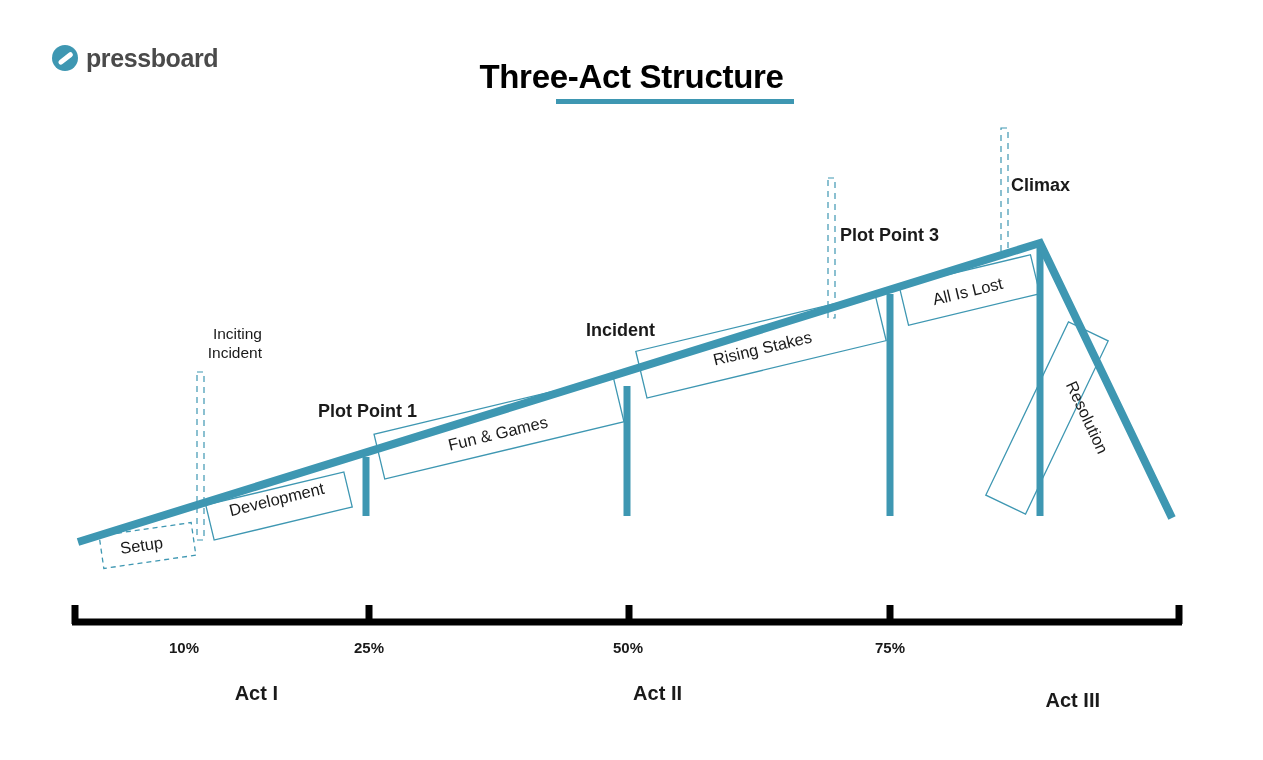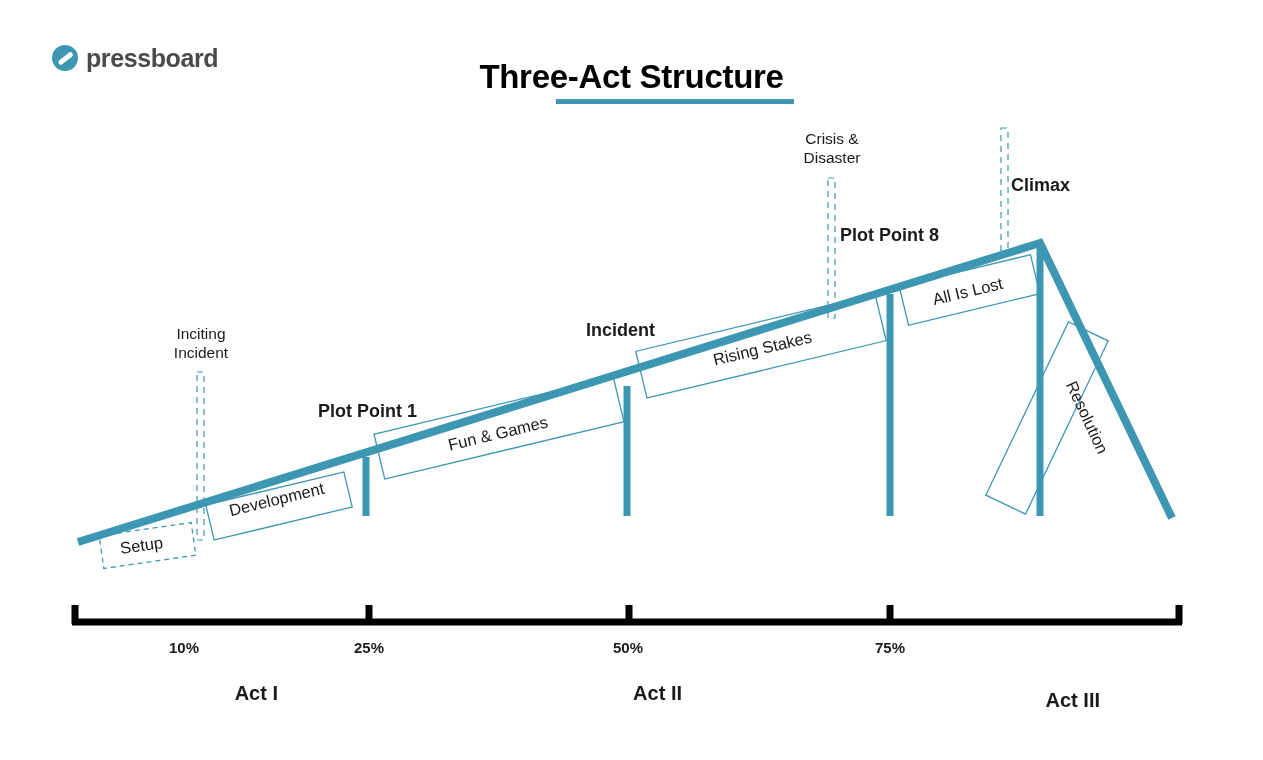--- a/index.html
+++ b/index.html
@@ -197,35 +197,31 @@
   <div class="boxcap" style="left:228px; top:490px; transform:rotate(-13.5deg);">Development</div>
 
   <div class="boxcap" style="left:447px; top:424px; transform:rotate(-13.5deg);">Fun &amp; Games</div>
 
   <div class="boxcap" style="left:712px; top:339px; transform:rotate(-13.5deg);">Rising Stakes</div>
 
   <div class="boxcap" style="left:932px; top:282px; transform:rotate(-13.5deg);">All Is Lost</div>
 
   <div class="boxcap" style="left:1048px; top:408px; transform:rotate(65deg);">Resolution</div>
 
-  <div class="lbl plain" style="left:140px; top:325px; width:122px;">
+  <div class="lbl plain" style="left:140px; top:325px; width:122px;text-align:right;">
     <div>Inciting</div>
     <div>Incident</div>
   </div>
 
   <div class="lbl bold" style="left:318px; top:401px;">Plot Point 1</div>
 
   <div class="lbl bold" style="left:586px; top:320px;">Incident</div>
 
-  <div class="lbl plain" style="left:771px; top:130px; width:122px;">
-    <div>Crisis &amp;</div>
-    <div>Disaster</div>
-  </div>
-
-  <div class="lbl bold" style="left:840px; top:225px;">Plot Point 8</div>
+
+  <div class="lbl bold" style="left:840px; top:225px;">Plot Point 3</div>
 
 
   <div class="lbl bold" style="left:1011px; top:175px;">Climax</div>
 
   <div class="lbl axis-pct" style="left:149px; top:639px; width:70px;">10%</div>
   <div class="lbl axis-pct" style="left:334px; top:639px; width:70px;">25%</div>
   <div class="lbl axis-pct" style="left:593px; top:639px; width:70px;">50%</div>
   <div class="lbl axis-pct" style="left:855px; top:639px; width:70px;">75%</div>
 
   <div class="lbl act" style="left:158px; top:681px; width:120px;">Act I</div>

